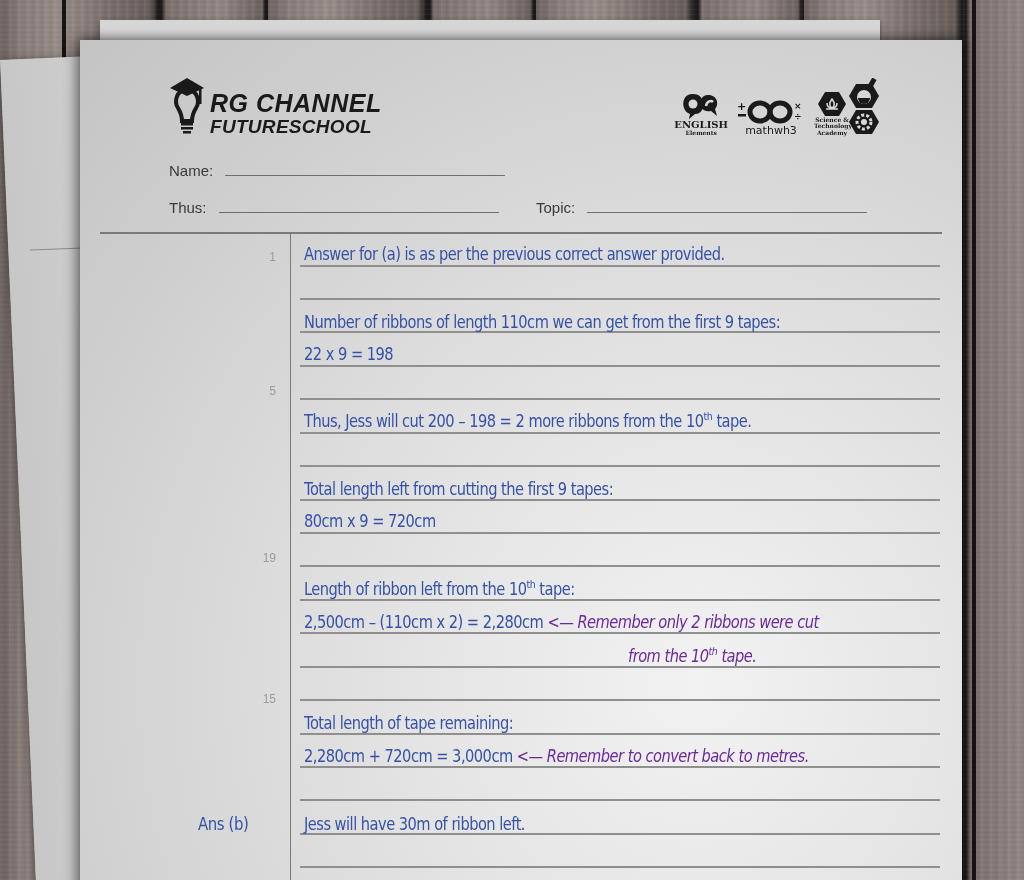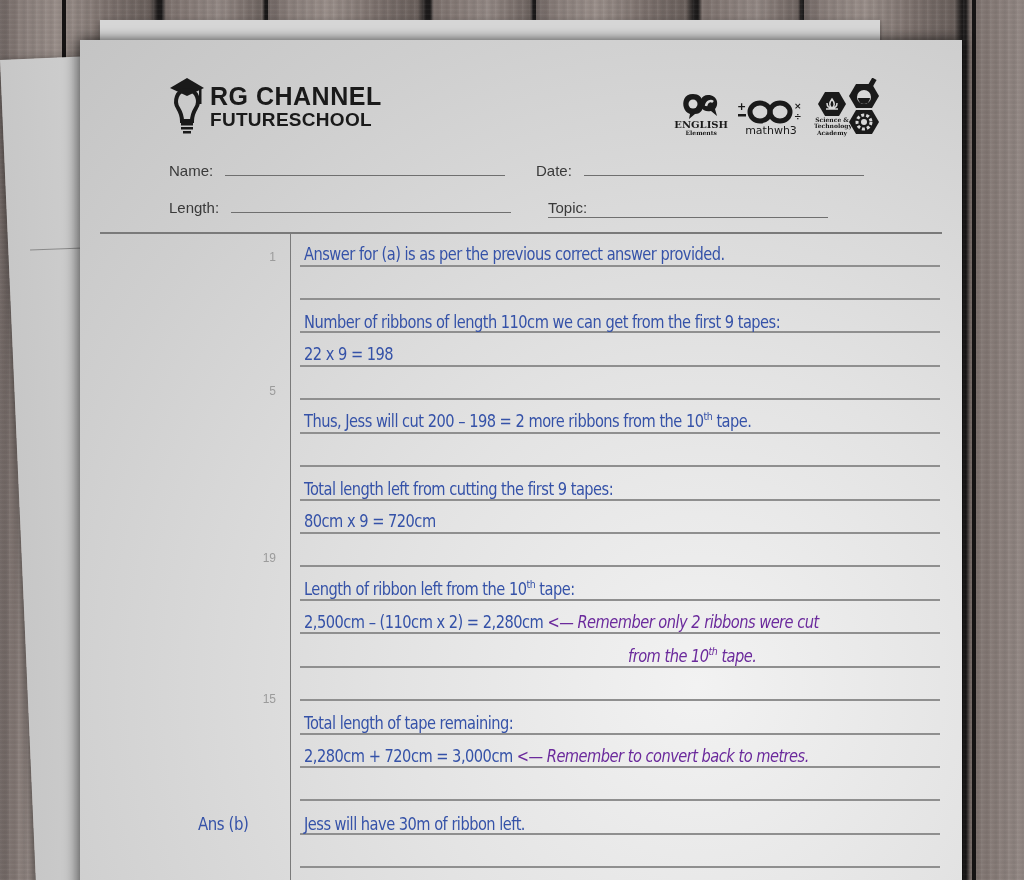--- a/index.html
+++ b/index.html
@@ -28,21 +28,21 @@
     .sheet-back-top {
       position: absolute; left: 100px; top: 20px; width: 780px; height: 40px;
       background: #d6d6d6; box-shadow: 0 2px 6px rgba(0,0,0,0.4);
     }
     .sheet-back1-line { position:absolute; left: 30px; top: 248px; width: 80px; height:1px; background:#8a8a8a; transform: rotate(-2deg); }
     .sheet {
       position: absolute; left: 80px; top: 40px; width: 882px; height: 860px;
       background: radial-gradient(ellipse at 70% 75%, #f2f2f2 0%, #e3e3e3 35%, #cfcfcf 75%, #c4c4c4 100%);
       box-shadow: -4px 0 12px rgba(0,0,0,0.45), 4px 0 10px rgba(0,0,0,0.35);
     }
-    .logo { position: absolute; left: 90px; top: 36px; display: flex; align-items: center; }
+    .logo { position: absolute; left: 90px; top: 36px; display: flex; align-items: flex-end; font-style: italic; }
     .logo svg { display: block; }
     .logo-text { margin-left: 6px; line-height: 1; color: #1a1a1a; font-weight: bold; }
     .logo-line1 { font-size: 25px; letter-spacing: 0.5px; }
     .logo-line2 { font-size: 19px; letter-spacing: 0.3px; margin-top: 1px; }
     .partners { position: absolute; right: 82px; top: 38px; display: flex; align-items: flex-end; gap: 8px; color: #1a1a1a; }
     .partner { display: flex; flex-direction: column; align-items: center; }
     .partner-cap { font-family: "DejaVu Serif", serif; font-weight: bold; font-size: 10px; line-height: 1; text-align: center; }
     .partner-sub { font-family: "DejaVu Serif", serif; font-size: 6px; font-weight: bold; line-height: 1.05; text-align: center; }
     .math-word { font-size: 11px; font-family: "DejaVu Sans", sans-serif; line-height: 1; }
     .field { position: absolute; display: flex; align-items: baseline; color: #3a3a3a; font-size: 15px; }
@@ -130,29 +130,25 @@
         <circle cx="16" cy="44" r="7" fill="none" stroke="#d8d8d8" stroke-width="3" stroke-dasharray="3 2"></circle>
         <circle cx="16" cy="44" r="3" fill="#d8d8d8"></circle>
       </svg>
     </div>
   </div>
 
   <div class="field" style="left:89px; top:122px;justify-content:center;">
     <span>Name:</span>
     <span class="field-line" style="width:280px"></span>
   </div>
-  <div class="field" style="left:456px; top:122px;">
-    <span>Date:</span>
+  <div class="field" style="left:89px; top:159px;">
+    <span>Thus:</span>
     <span class="field-line" style="width:280px"></span>
   </div>
-  <div class="field" style="left:89px; top:159px;">
-    <span>Length:</span>
-    <span class="field-line" style="width:280px"></span>
-  </div>
-  <div class="field" style="left:456px; top:159px;flex-direction:column;">
+  <div class="field" style="left:456px; top:159px;">
     <span>Topic:</span>
     <span class="field-line" style="width:280px"></span>
   </div>
 
   <div class="hr-top"></div>
   <div class="margin-line"></div>
 
   <div class="rule" style="top:225px"></div>
   <div class="rule" style="top:258px"></div>
   <div class="rule" style="top:291px"></div>

